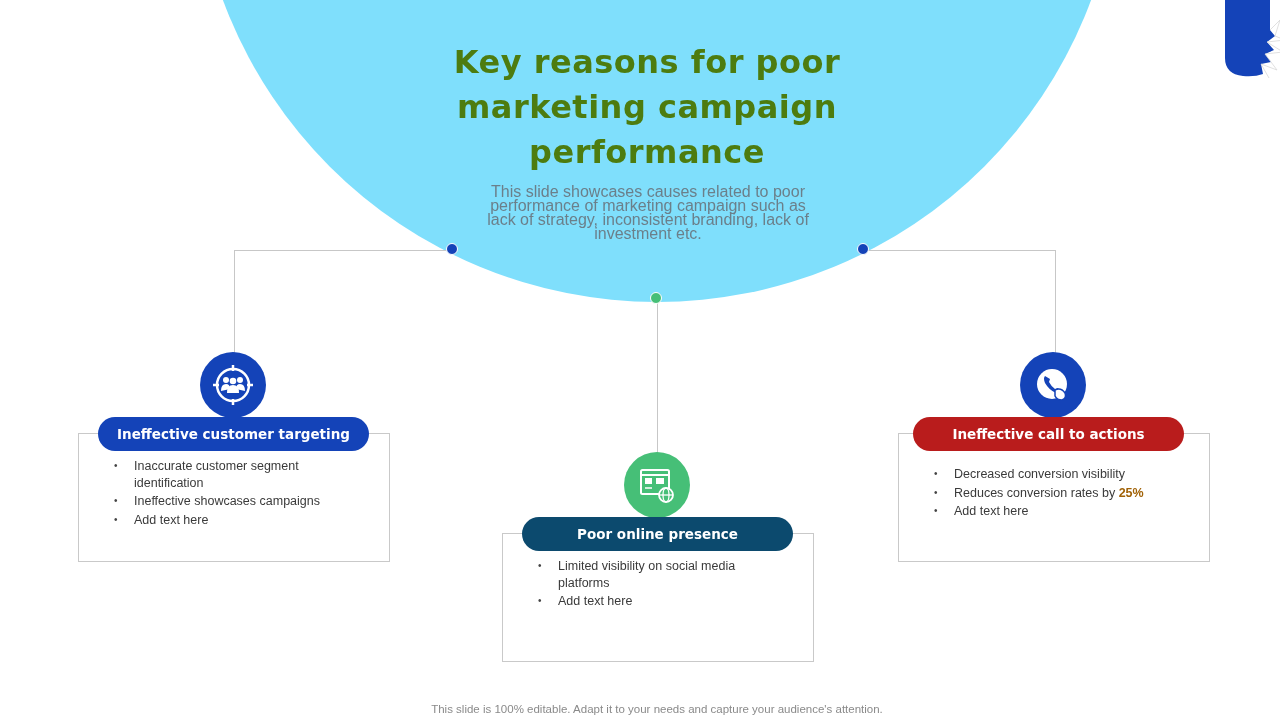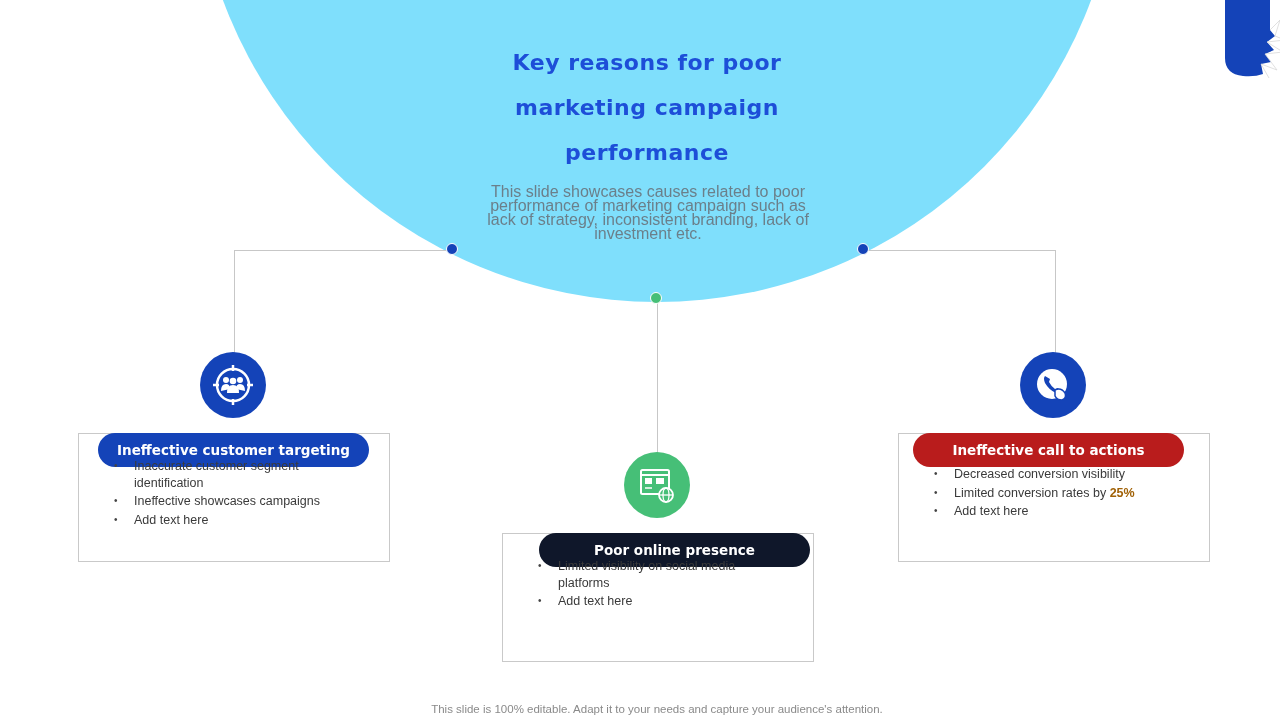--- a/index.html
+++ b/index.html
@@ -1,23 +1,23 @@
 <!DOCTYPE html>
 <html><head>
 <meta charset="utf-8">
 <style>
   html,body{margin:0;padding:0;}
   body{width:1280px;height:720px;position:relative;overflow:hidden;background:#ffffff;font-family:"Liberation Sans",sans-serif;}
   .big-circle{position:absolute;left:194px;top:-624px;width:926px;height:926px;border-radius:50%;background:#7fdffc;}
-  .title{position:absolute;left:420px;top:40px;width:454px;text-align:center;font-family:"DejaVu Sans",sans-serif;font-weight:bold;font-size:22px;line-height:45px;color:#1d4ed8;letter-spacing:0.5px;}
+  .title{position:absolute;left:420px;top:40px;width:454px;text-align:center;font-family:"DejaVu Sans",sans-serif;font-weight:bold;font-size:32px;line-height:45px;color:#4d7c0f;letter-spacing:0.5px;}
   .subtitle{position:absolute;left:482px;top:185px;width:332px;text-align:center;font-size:16px;line-height:14px;color:#6b7f8a;}
   .line{position:absolute;background:#c7c7c7;}
   .dot{position:absolute;width:12px;height:12px;border-radius:50%;border:1.5px solid #ffffff;box-sizing:border-box;}
   .card{position:absolute;background:#fff;border:1px solid #c9c9c9;box-sizing:border-box;}
-  .pill{position:absolute;height:34px;border-radius:17px;color:#fff;font-family:"DejaVu Sans",sans-serif;font-weight:bold;font-size:13.5px;display:flex;align-items:center;justify-content:center;margin-top:16px;}
+  .pill{position:absolute;height:34px;border-radius:17px;color:#fff;font-family:"DejaVu Sans",sans-serif;font-weight:bold;font-size:13.5px;display:flex;align-items:center;justify-content:center;}
   .icon-circle{position:absolute;width:66px;height:66px;border-radius:50%;display:flex;align-items:center;justify-content:center;}
   .bullets{position:absolute;margin:0;padding:0;list-style:none;font-size:12.5px;line-height:16.5px;color:#3a3a3a;}
   .bullets li{position:relative;padding-left:24px;margin-bottom:2px;}
   .bullets li::before{content:"•";position:absolute;left:4px;top:0;font-size:10px;color:#444;}
   .bullets b{font-weight:bold;color:#a16207;}
   .footer{position:absolute;left:0;width:1280px;top:703px;text-align:center;font-size:11.5px;color:#8a8a8a;margin-left:17px;}
   .corner{position:absolute;left:1225px;top:-10px;width:60px;height:88px;}
 </style>
 </head>
 <body>
@@ -75,34 +75,34 @@
     <rect x="4" y="5" width="28" height="24" rx="1.5" fill="none" stroke="#fff" stroke-width="2"></rect>
     <line x1="4" y1="10" x2="32" y2="10" stroke="#fff" stroke-width="2"></line>
     <rect x="8" y="13" width="7" height="6" fill="#fff"></rect>
     <rect x="19" y="13" width="8" height="6" fill="#fff"></rect>
     <line x1="8" y1="23" x2="15" y2="23" stroke="#fff" stroke-width="1.5"></line>
     <circle cx="29" cy="30" r="7" fill="#46bf77" stroke="#fff" stroke-width="1.8"></circle>
     <ellipse cx="29" cy="30" rx="3" ry="7" fill="none" stroke="#fff" stroke-width="1.3"></ellipse>
     <line x1="22" y1="30" x2="36" y2="30" stroke="#fff" stroke-width="1.3"></line>
   </svg>
 </div>
-<div class="pill" style="left:539px;top:517px;width:271px;background:#0f172a;">Poor online presence</div>
+<div class="pill" style="left:522px;top:517px;width:271px;background:#0c4a6e;">Poor online presence</div>
 <ul class="bullets" style="left:534px;top:558px;width:240px;">
   <li>Limited visibility on social media platforms</li>
   <li>Add text here</li>
 </ul>
 
 <div class="card" style="left:898px;top:433px;width:312px;height:129px;"></div>
 <div class="icon-circle" style="left:1020px;top:352px;background:#1443b8;">
   <svg width="44" height="44" viewBox="0 0 44 44">
     <circle cx="21" cy="21" r="15" fill="#fff"></circle>
     <path d="M14 13 Q12 15 14 20 Q18 27 25 30 Q29 31 30 29 L27 25 L24 26 Q20 23 18 19 L19 16 Z" fill="#1443b8"></path>
     <path d="M24 27 Q30 24 34 30 Q36 35 31 37 Q26 37 24 33 Z" fill="#fff" stroke="#1443b8" stroke-width="1.5"></path>
   </svg>
 </div>
 <div class="pill" style="left:913px;top:417px;width:271px;background:#b91c1c;">Ineffective call to actions</div>
 <ul class="bullets" style="left:930px;top:466px;width:250px;">
   <li>Decreased conversion  visibility</li>
-  <li><span>Limited conversion  rates by </span><b>25%</b></li>
+  <li><span>Reduces conversion  rates by </span><b>25%</b></li>
   <li>Add text here</li>
 </ul>
 
 <div class="footer">This slide is 100% editable. Adapt it to your needs and capture your audience's attention.</div>
 
 </body></html>

